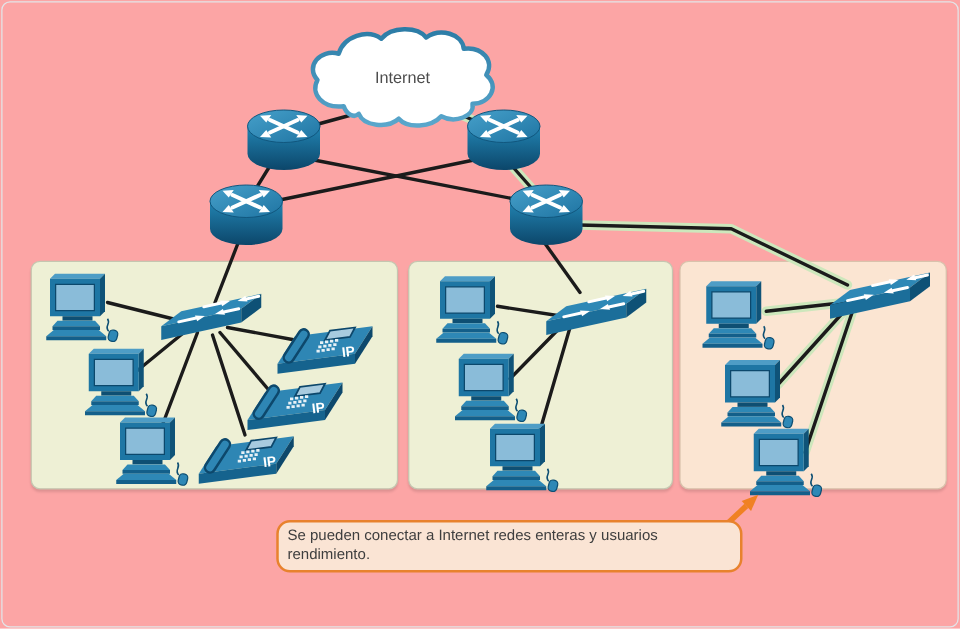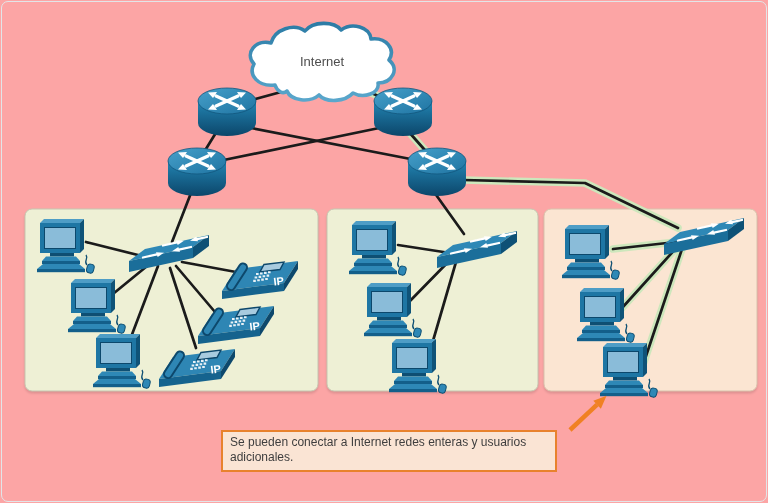--- a/index.html
+++ b/index.html
@@ -7,22 +7,22 @@
     position:relative;width:768px;height:503px;background:#fca5a5;
     overflow:hidden;font-family:"Liberation Sans",sans-serif;
   }
   .frame{
     position:absolute;inset:1px;border:1px solid #e2e5e8;border-radius:7px;
     pointer-events:none;
   }
   svg.diagram{position:absolute;left:0;top:0;display:block;}
   .lan-box{filter:drop-shadow(0 2px 1px rgba(0,0,0,0.12));}
   .callout{
-    position:absolute;left:221px;top:430px;width:336px;box-sizing:border-box;
-    background:#fae4d4;border:2px solid #e8822d;border-radius:0;
+    position:absolute;left:221px;top:416px;width:373px;box-sizing:border-box;
+    background:#fae4d4;border:2px solid #e8822d;border-radius:11px;
     padding:3px 7px 5px 7px;color:#3e3e3e;font-size:12px;line-height:14.9px;
   }
   .cloud-label{font-size:13px;fill:#4d4d4d;}
   .ip-label{font-family:"Liberation Sans",sans-serif;}
 </style>
 </head>
 <body>
 
 <div class="stage">
 
@@ -167,17 +167,17 @@
         <use x="597" y="341" width="64" height="58" href="#sym-pc" xlink:href="#sym-pc"></use>
       </g>
     <g id="layer-annot">
         <line x1="570" y1="430" x2="597.0757789270285" y2="404.72927300144" stroke="#f08123" stroke-width="4.5"></line>
         <polygon points="606.5794974141858,395.8591357467599 600.8285293040086,408.75007697677574 593.3230285500484,400.70846902610424" fill="#f08123"></polygon>
       </g>
   </svg>
 
   <div class="callout">
     <div>Se pueden conectar a Internet redes enteras y usuarios</div>
-    <div>adicionales.</div>
+    <div>rendimiento.</div>
   </div>
 
   <div class="frame"></div>
 </div>
 
 </body></html>

